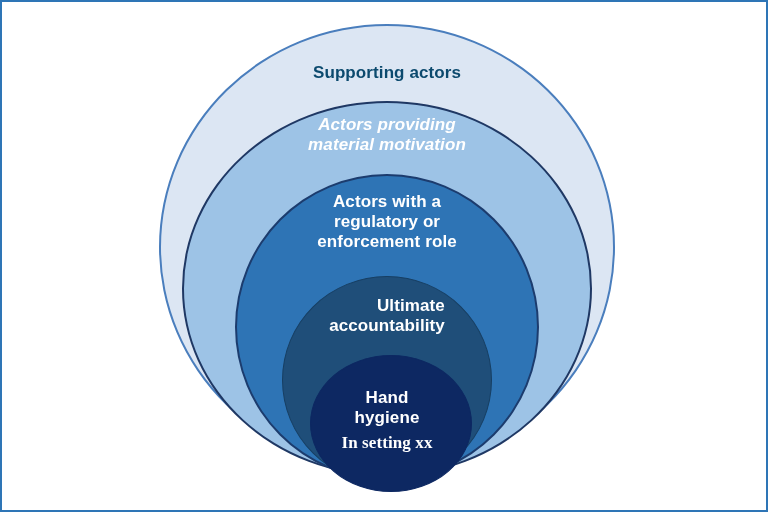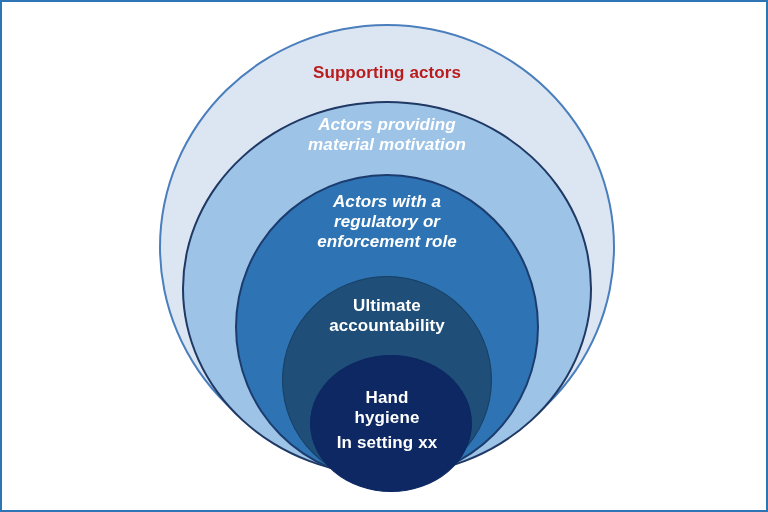--- a/index.html
+++ b/index.html
@@ -30,45 +30,45 @@
     text-align:center;
     font-weight:bold;
     font-size:17px;
     line-height:20px;
     white-space:pre-line;
     letter-spacing:0.1px;
   }
   .label-1{top:61px;}
   .label-2{top:113px;}
   .label-3{top:190px;}
-  .label-4{top:294px;}
+  .label-4{top:294px;text-align:right;}
   .label-5{top:386px;}
   .label-5b{top:431px;}
 </style>
 </head>
 <body>
 
 <div class="slide" style="border-color: rgb(46, 117, 182); background-color: rgb(255, 255, 255);">
 
   <div class="ring ring-1" style="background-color: rgb(220, 230, 243); border-color: rgb(74, 126, 189);"></div>
   <div class="ring ring-2" style="background-color: rgb(157, 195, 230); border-color: rgb(31, 56, 100);"></div>
   <div class="ring ring-3" style="background-color: rgb(46, 116, 181); border-color: rgb(28, 60, 110);"></div>
   <div class="ring ring-4" style="background-color: rgb(31, 78, 121); border-color: rgb(23, 63, 99);"></div>
   <div class="ring ring-5" style="background-color: rgb(13, 40, 98); border-color: rgb(13, 40, 98);"></div>
 
-  <div class="label label-1" style="color: #b91c1c;">Supporting actors</div>
+  <div class="label label-1" style="color: #0c4a6e;">Supporting actors</div>
 
   <div class="label label-2" style="color: rgb(255, 255, 255); font-style: italic;">Actors providing
 material motivation</div>
 
-  <div class="label label-3" style="color: rgb(255, 255, 255); font-style: italic;">Actors with a
+  <div class="label label-3" style="color: rgb(255, 255, 255);">Actors with a
 regulatory or
 enforcement role</div>
 
   <div class="label label-4" style="color: rgb(255, 255, 255);">Ultimate
 accountability</div>
 
   <div class="label label-5" style="color: rgb(255, 255, 255);">Hand
 hygiene</div>
 
-  <div class="label label-5b" style="color: rgb(255, 255, 255);">In setting xx</div>
+  <div class="label label-5b" style="color: rgb(255, 255, 255); font-family: Liberation Serif, serif;">In setting xx</div>
 
 </div>
 
 </body></html>

